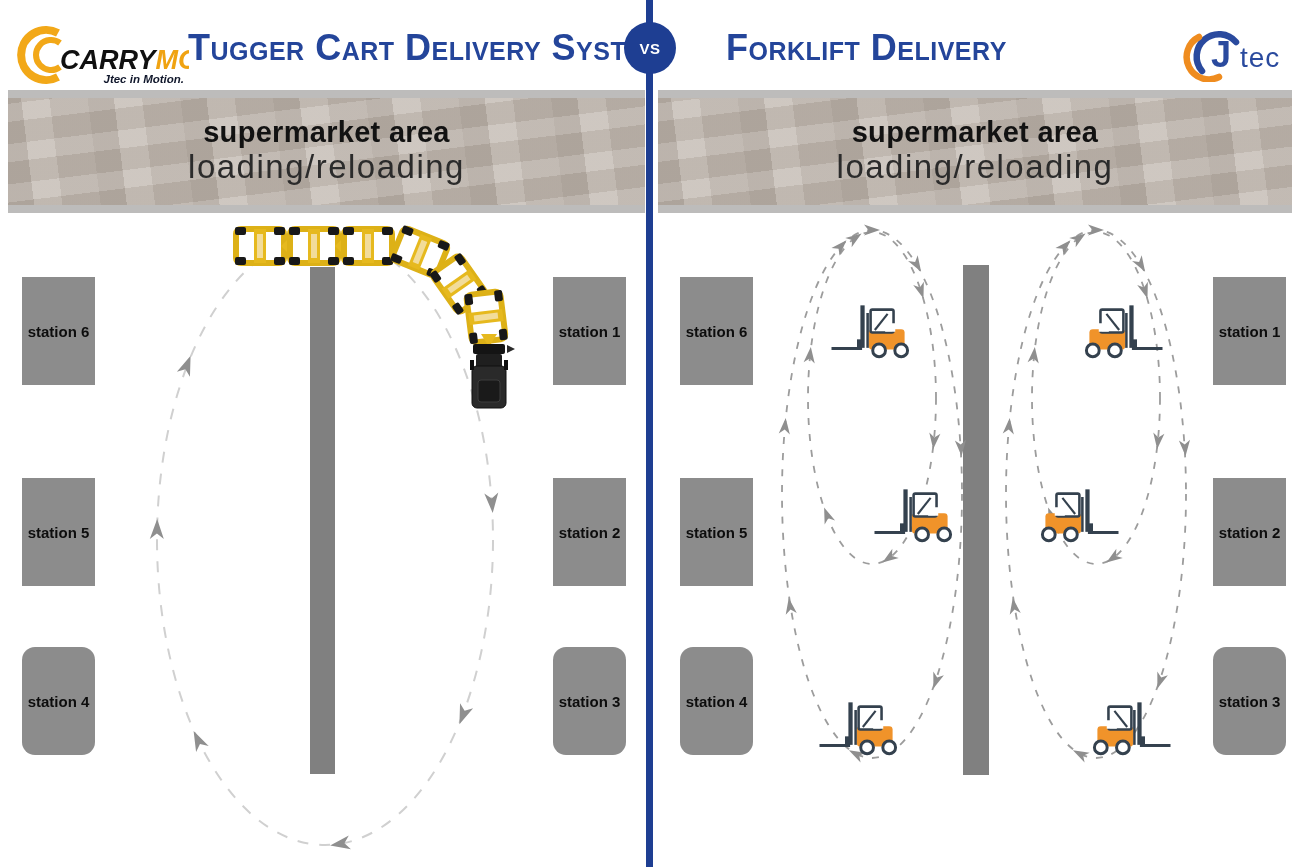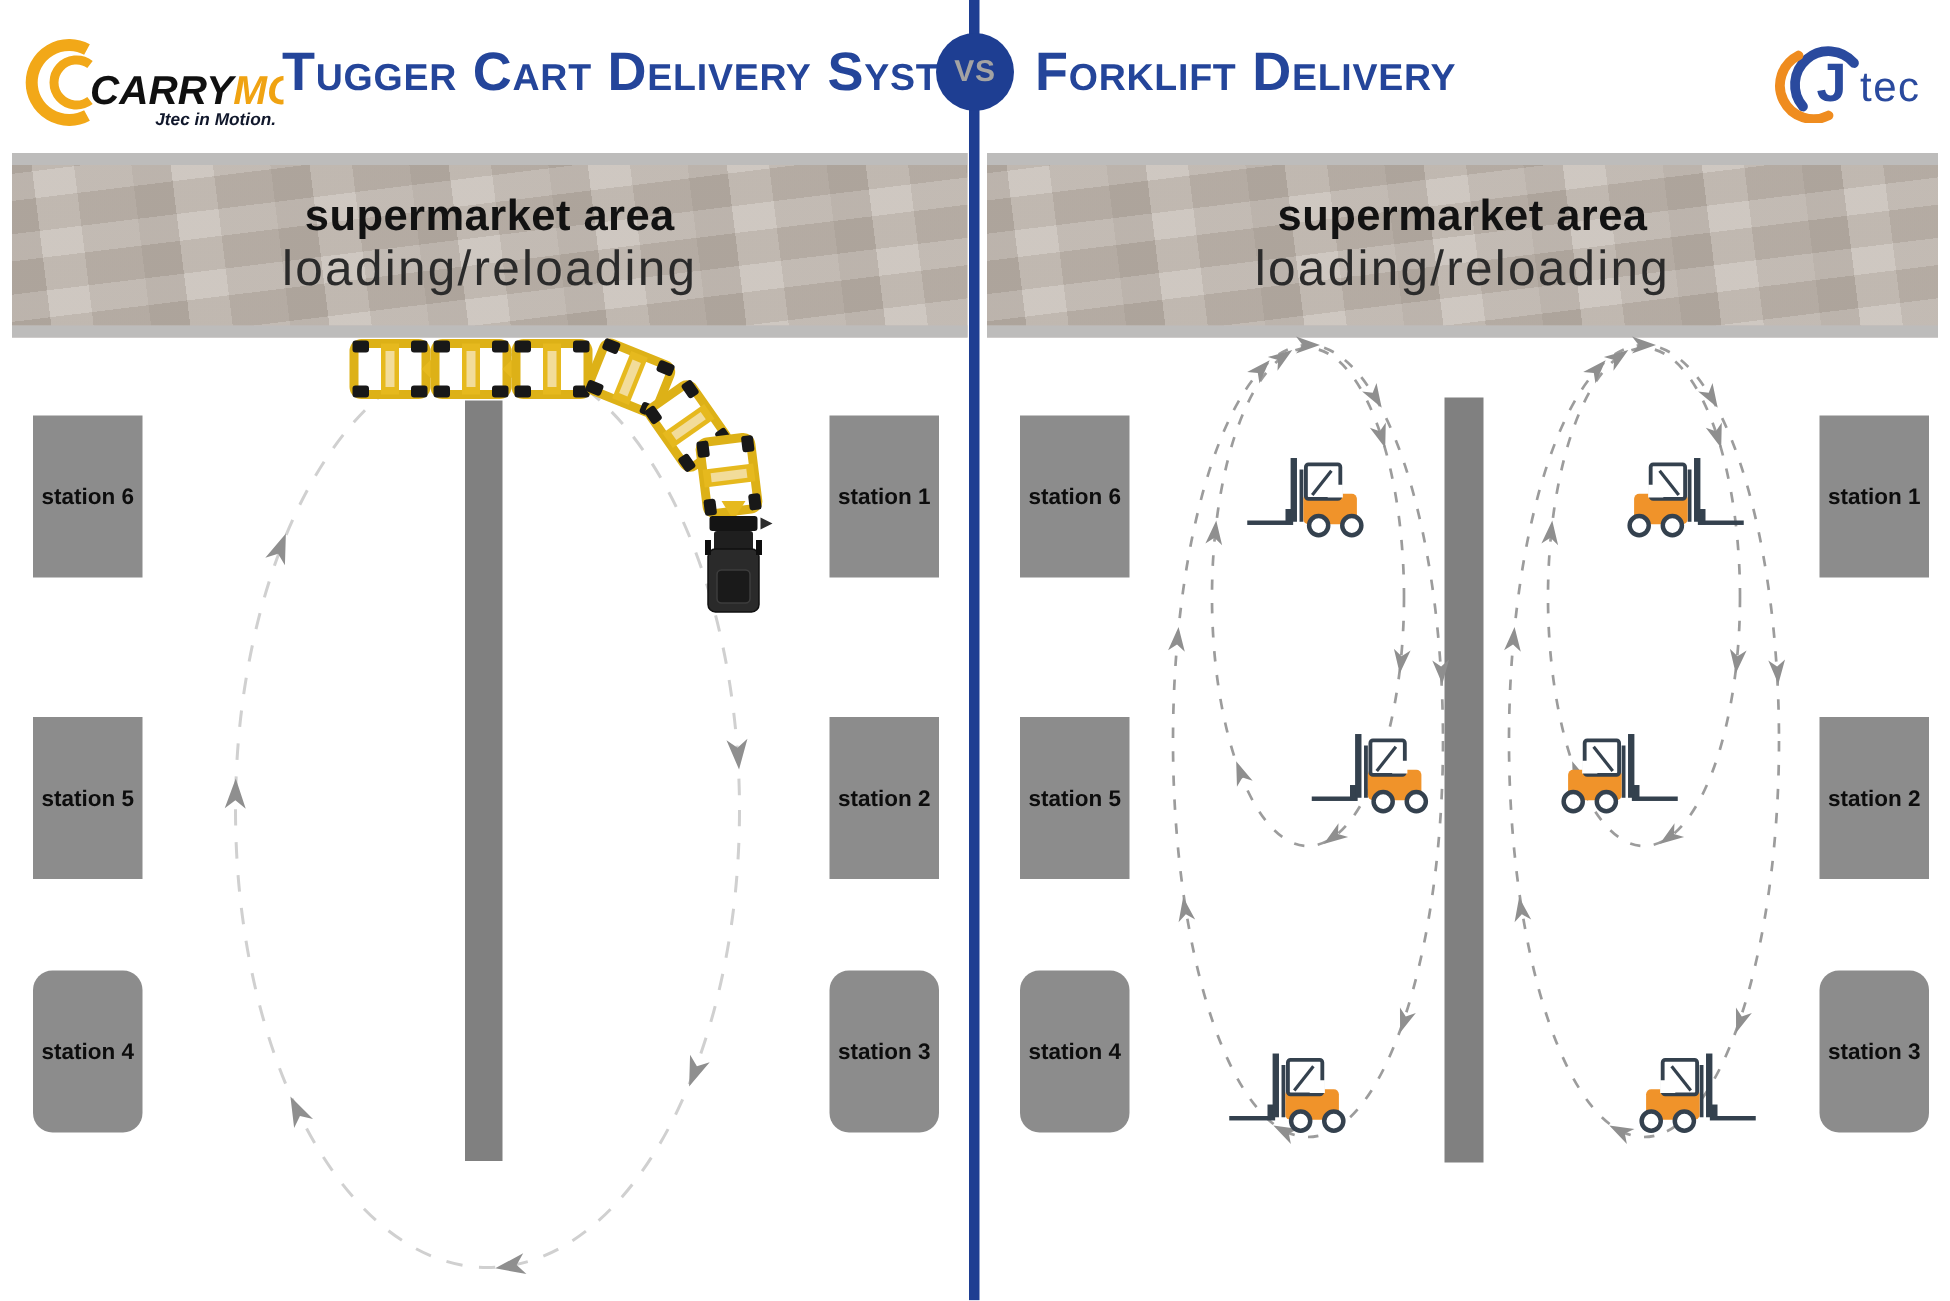--- a/index.html
+++ b/index.html
@@ -9,36 +9,36 @@
   }
   
   .brand-logo{position:absolute; left:14px; top:26px;}
   .jtec-logo{position:absolute; left:1178px; top:20px;}
   .main-title{
     position:absolute; top:26px; height:44px; line-height:44px;
     font-variant:small-caps; font-weight:bold; font-size:36px; color:#24459a;
     letter-spacing:.5px; white-space:nowrap;
   }
   .main-title.left{left:188px; width:440px; text-align:center;}
-  .main-title.right{left:690px; text-align:right;}
+  .main-title.right{left:726px; text-align:right;}
   .divider{position:absolute; left:646px; top:0; width:7px; height:867px; background:#1e3e92;}
   .vs-badge{
     position:absolute; left:624px; top:22px; width:52px; height:52px; border-radius:50%;
-    background:#1e3e92; color:#a3a3a3; font-weight:bold; font-size:20px;
+    background:#1e3e92; color:#ffffff; font-weight:bold; font-size:15px;
     display:flex; align-items:center; justify-content:center; letter-spacing:.5px;
   }
   
   .market-strip{
     position:absolute; top:90px; height:123px; box-sizing:border-box;
     border-top:8px solid #bdbcbb; border-bottom:8px solid #bdbcbb;
     background:
       repeating-linear-gradient(83deg, rgba(146,134,122,.30) 0 26px, rgba(208,200,191,.30) 26px 54px, rgba(168,157,146,.30) 54px 92px),
       repeating-linear-gradient(-7deg, rgba(255,255,255,.22) 0 18px, rgba(60,50,40,.05) 18px 40px),
       #c0b8b1;
-    display:flex; flex-direction:column; align-items:center; justify-content:center;margin-top:12px;
+    display:flex; flex-direction:column; align-items:center; justify-content:center;
   }
   .market-strip.left{left:8px; width:637px;}
   .market-strip.right{left:658px; width:634px;}
   .market-title{font-weight:bold; font-size:29px; color:#121212; letter-spacing:.3px; line-height:1.05;}
   .market-sub{font-weight:normal; font-size:33px; color:#2b2b2b; letter-spacing:1.5px; line-height:1.15;}
   
   .station{
     position:absolute; width:73px; height:108px; background:#8c8c8c;
     display:flex; align-items:center; justify-content:center;
     font-weight:bold; font-size:15px; color:#0d0d0d; white-space:nowrap;

